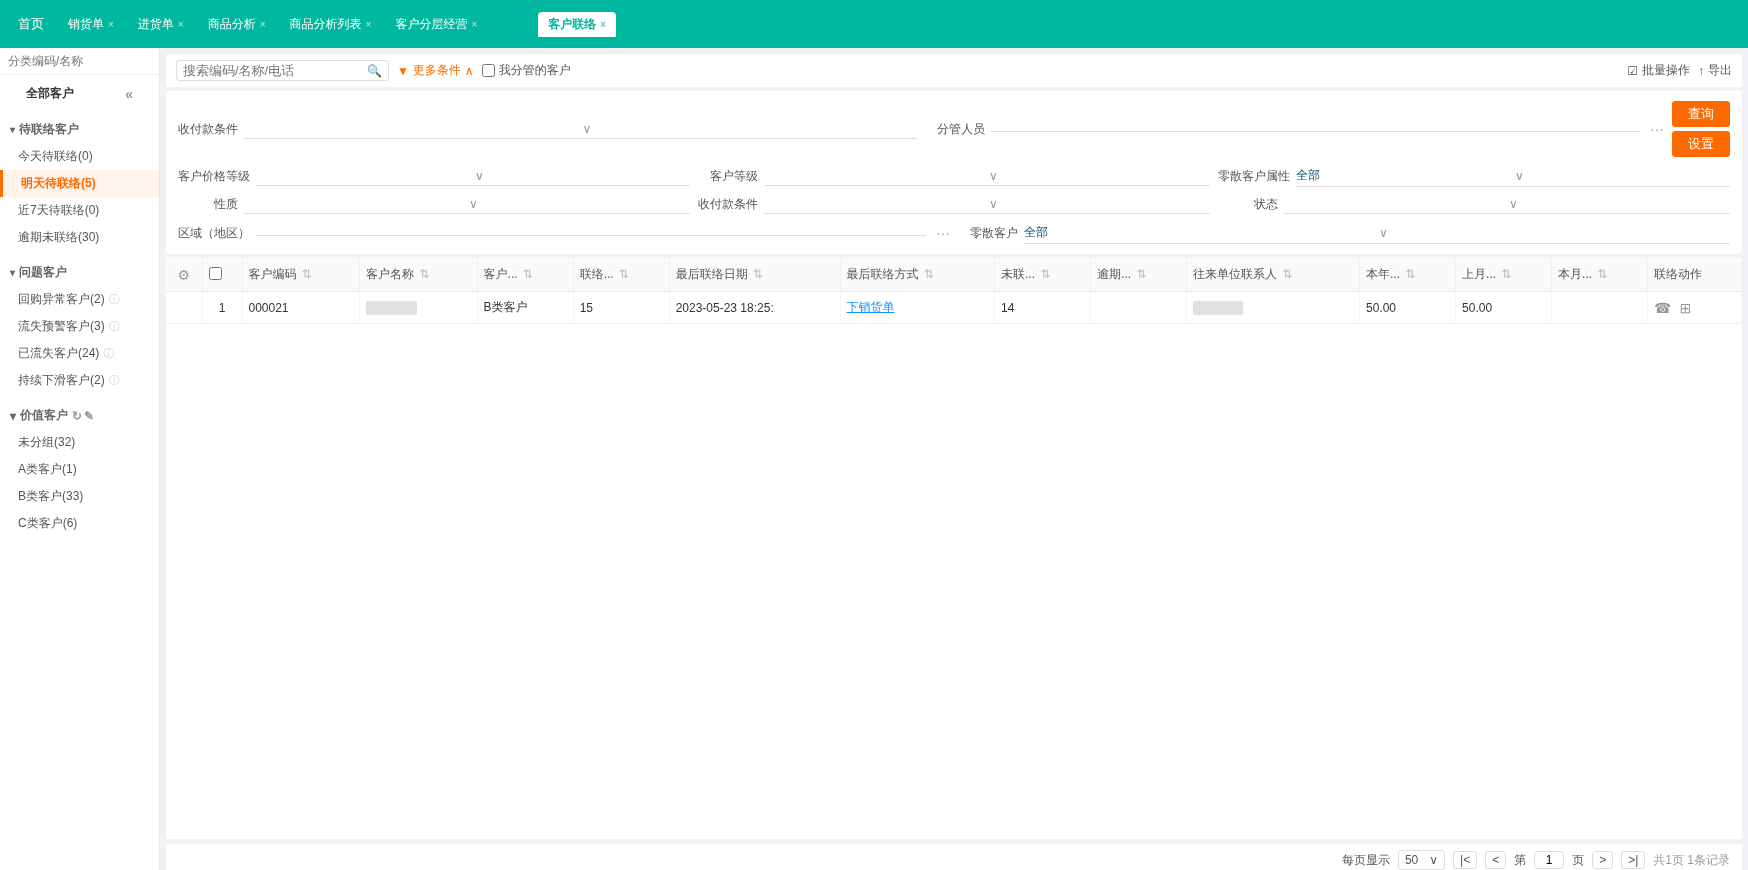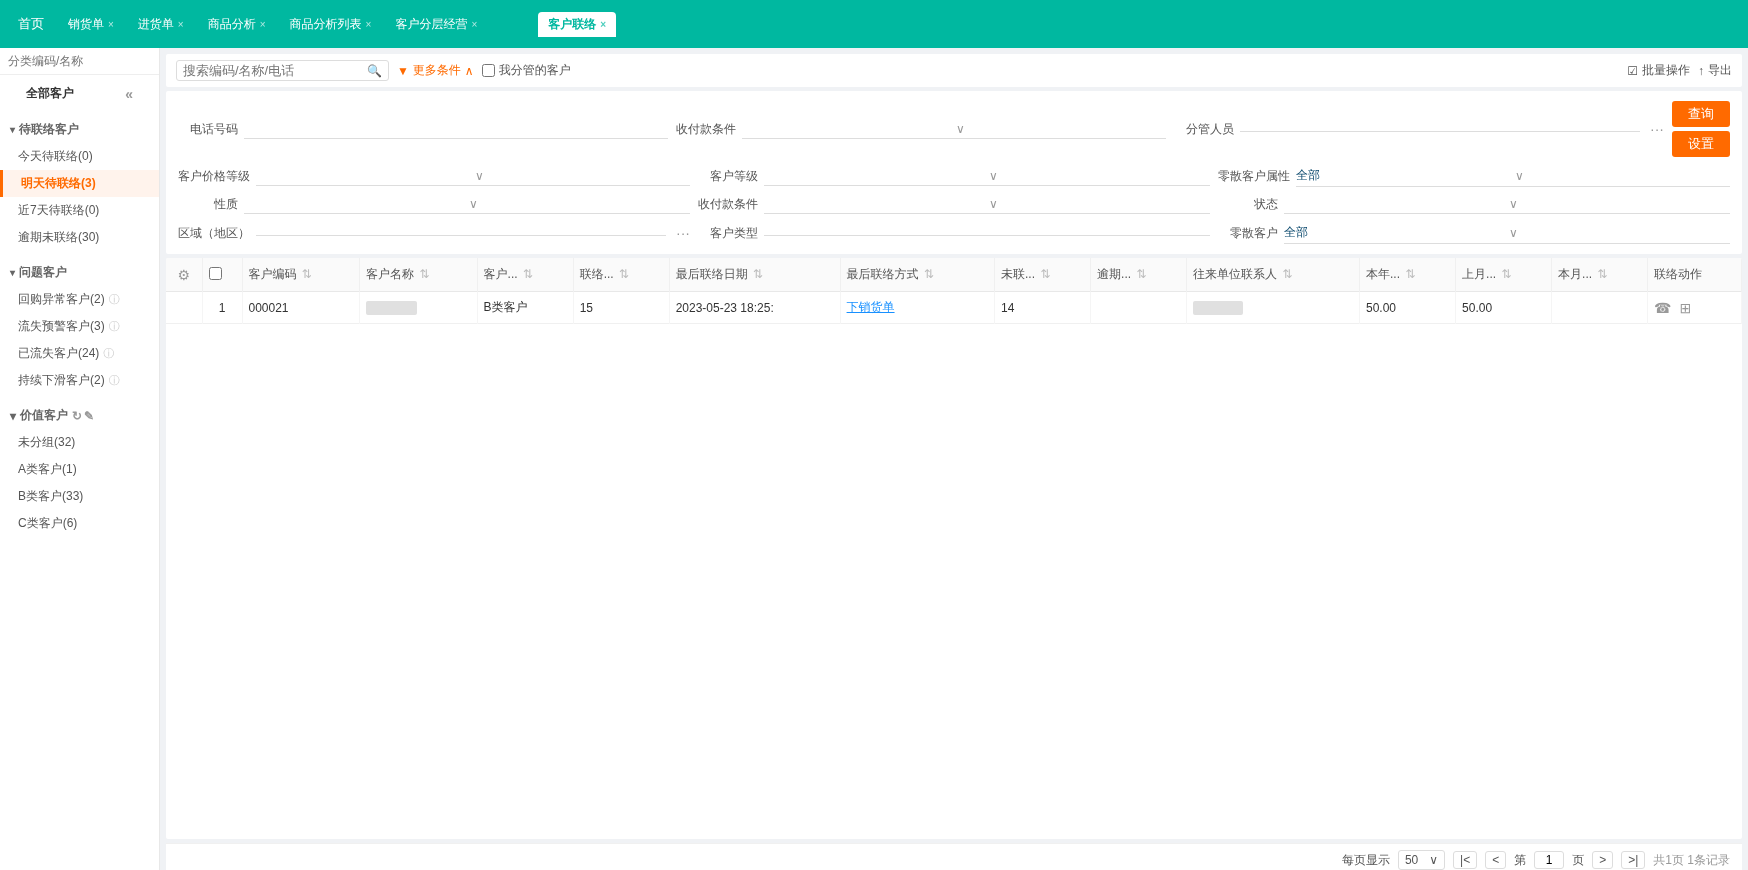--- a/index.html
+++ b/index.html
@@ -385,21 +385,21 @@
 
     <div class="sidebar-section">
       <div class="sidebar-group-title">
         <span class="arrow">▾</span>
         <span>待联络客户</span>
       </div>
       <div class="sidebar-item">
         <span>今天待联络(0)</span>
       </div>
       <div class="sidebar-item active">
-        <span>明天待联络(3)</span>
+        <span>明天待联络(5)</span>
       </div>
       <div class="sidebar-item">
         <span>近7天待联络(0)</span>
       </div>
       <div class="sidebar-item">
         <span>逾期未联络(30)</span>
       </div>
     </div>
 
     <div class="sidebar-section">
@@ -474,24 +474,20 @@
           <span>↑</span>
           <span>导出</span>
         </div>
       </div>
     </div>
 
     <div class="filter-panel">
 
       <div class="filter-row">
         <div class="filter-item">
-          <span class="filter-label">电话号码</span>
-          <input class="filter-input" type="text" style="">
-        </div>
-        <div class="filter-item">
           <span class="filter-label">收付款条件</span>
           <div class="filter-select">
             <span></span>
             <span class="caret">∨</span>
           </div>
         </div>
         <div class="filter-item">
           <span class="filter-label">分管人员</span>
           <div class="filter-select">
             <span></span>
@@ -552,26 +548,20 @@
         </div>
       </div>
 
       <div class="filter-row">
         <div class="filter-item">
           <span class="filter-label">区域（地区）</span>
           <div class="filter-select">
             <span></span>
           </div>
           <span class="filter-dotdot">···</span>
-        </div>
-        <div class="filter-item">
-          <span class="filter-label">客户类型</span>
-          <div class="filter-select">
-            <span></span>
-          </div>
         </div>
         <div class="filter-item">
           <span class="filter-label">零散客户</span>
           <div class="filter-select">
             <span>全部</span>
             <span class="caret">∨</span>
           </div>
         </div>
       </div>
     </div>

